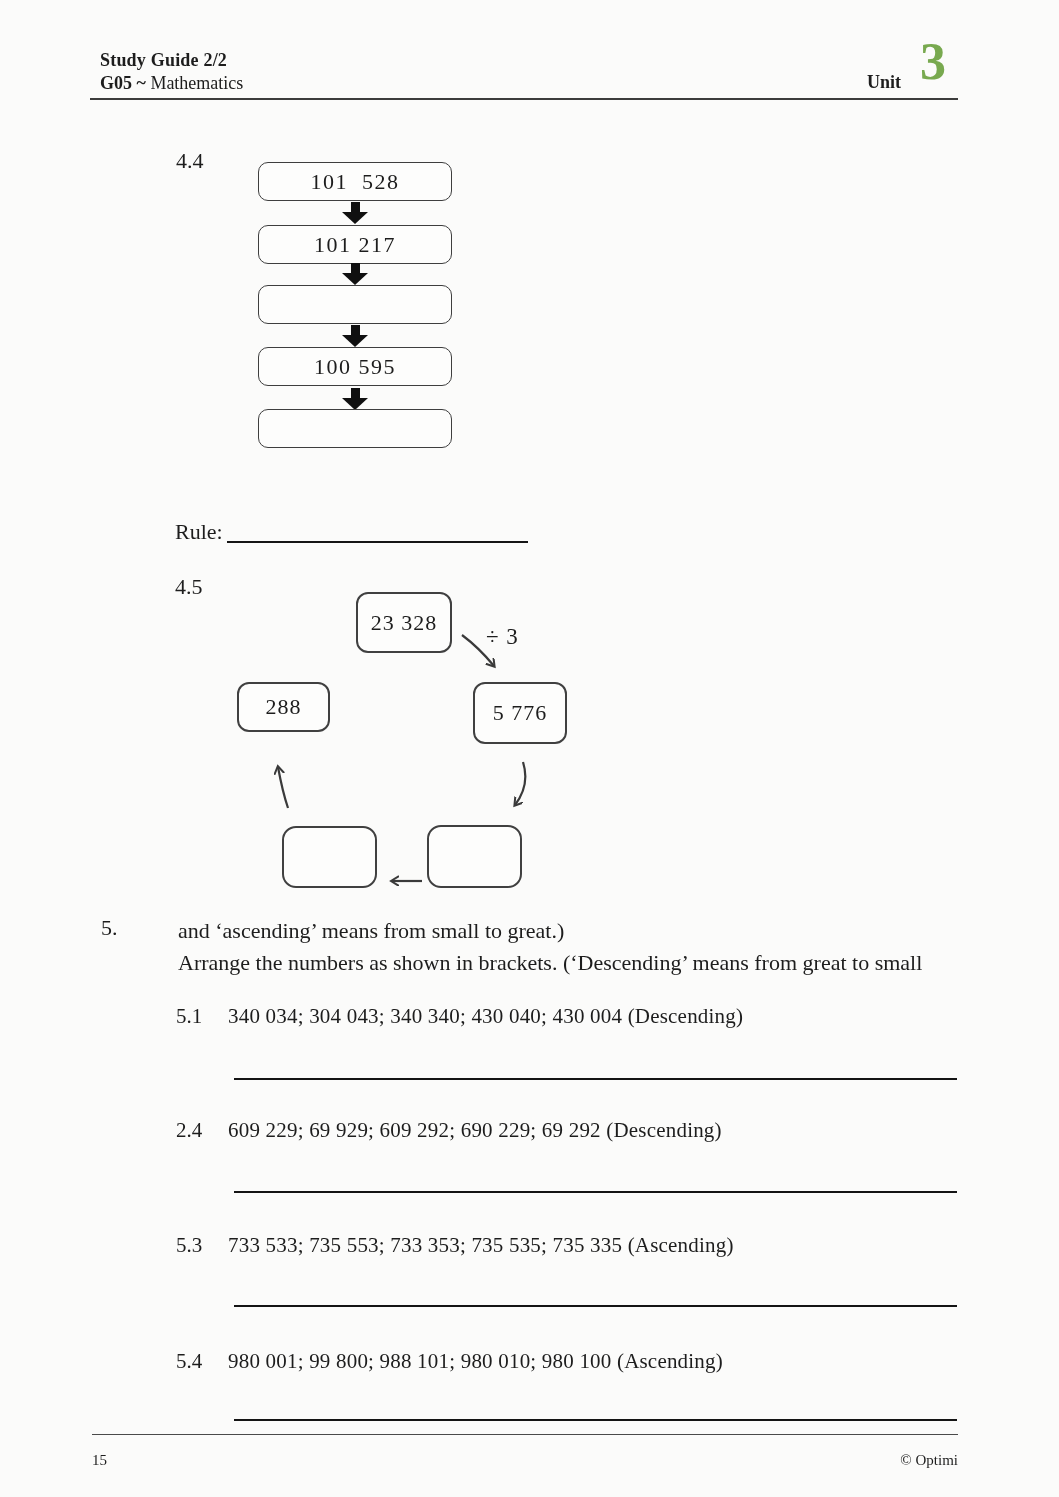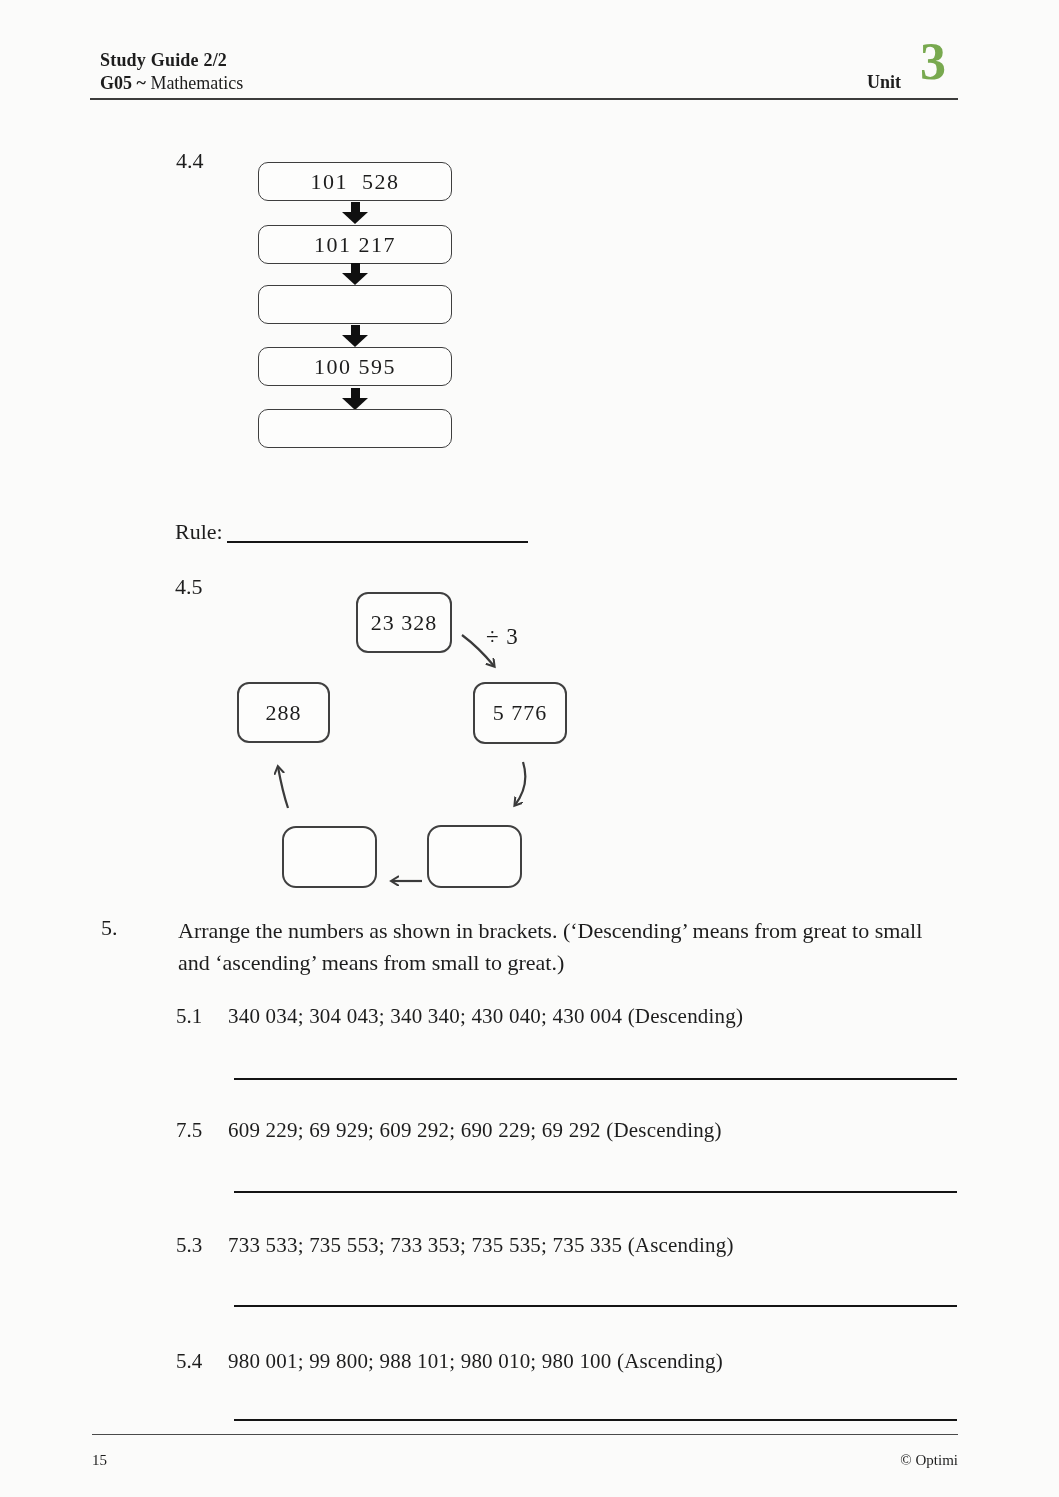--- a/index.html
+++ b/index.html
@@ -112,35 +112,35 @@
     </defs>
     <path d="M 262 55 C 274 64 285 75 294 86" fill="none" stroke="#3a3a3a" stroke-width="2.2" marker-end="url(#ah)"></path>
     <path d="M 323 182 C 328 198 325 212 315 225" fill="none" stroke="#3a3a3a" stroke-width="2.2" marker-end="url(#ah)"></path>
     <path d="M 222 301 L 192 301" fill="none" stroke="#3a3a3a" stroke-width="2.2" marker-end="url(#ah)"></path>
     <path d="M 88 228 C 83 213 80 198 78 187" fill="none" stroke="#3a3a3a" stroke-width="2.2" marker-end="url(#ah)"></path>
   </svg>
 
   <div class="abs d-box" style="left:356px; top:592px; width:96px; height:61px;">23 328</div>
   <div class="abs divide-label">÷ 3</div>
   <div class="abs d-box" style="left:473px; top:682px; width:94px; height:62px;">5 776</div>
-  <div class="abs d-box" style="left:237px; top:682px; width:93px; height:61px;">288</div>
+  <div class="abs d-box" style="left:237px; top:682px; width:93px; height:50px;">288</div>
   <div class="abs d-box" style="left:427px; top:825px; width:95px; height:63px; border-radius:14px;"></div>
   <div class="abs d-box" style="left:282px; top:826px; width:95px; height:62px; border-radius:14px;"></div>
 
   <div class="abs q5-num">5.</div>
   <div class="abs q5-para">
+    <div>and ‘ascending’ means from small to great.)</div>
     <div>Arrange the numbers as shown in brackets. (‘Descending’ means from great to small</div>
-    <div>and ‘ascending’ means from small to great.)</div>
   </div>
 
   <div class="abs item-label" style="top:1004px;">5.1</div>
   <div class="abs item-content" style="top:1004px;text-align:center;">340 034; 304 043; 340 340; 430 040; 430 004 (Descending)</div>
   <div class="abs answer-line" style="top:1078px;"></div>
 
-  <div class="abs item-label" style="top:1118px;">7.5</div>
+  <div class="abs item-label" style="top:1118px;">2.4</div>
   <div class="abs item-content" style="top:1118px;">609 229; 69 929; 609 292; 690 229; 69 292 (Descending)</div>
   <div class="abs answer-line" style="top:1191px;"></div>
 
   <div class="abs item-label" style="top:1233px;">5.3</div>
   <div class="abs item-content" style="top:1233px;">733 533; 735 553; 733 353; 735 535; 735 335 (Ascending)</div>
   <div class="abs answer-line" style="top:1305px;"></div>
 
   <div class="abs item-label" style="top:1349px;">5.4</div>
   <div class="abs item-content" style="top:1349px;">980 001; 99 800; 988 101; 980 010; 980 100 (Ascending)</div>
   <div class="abs answer-line" style="top:1419px;"></div>

